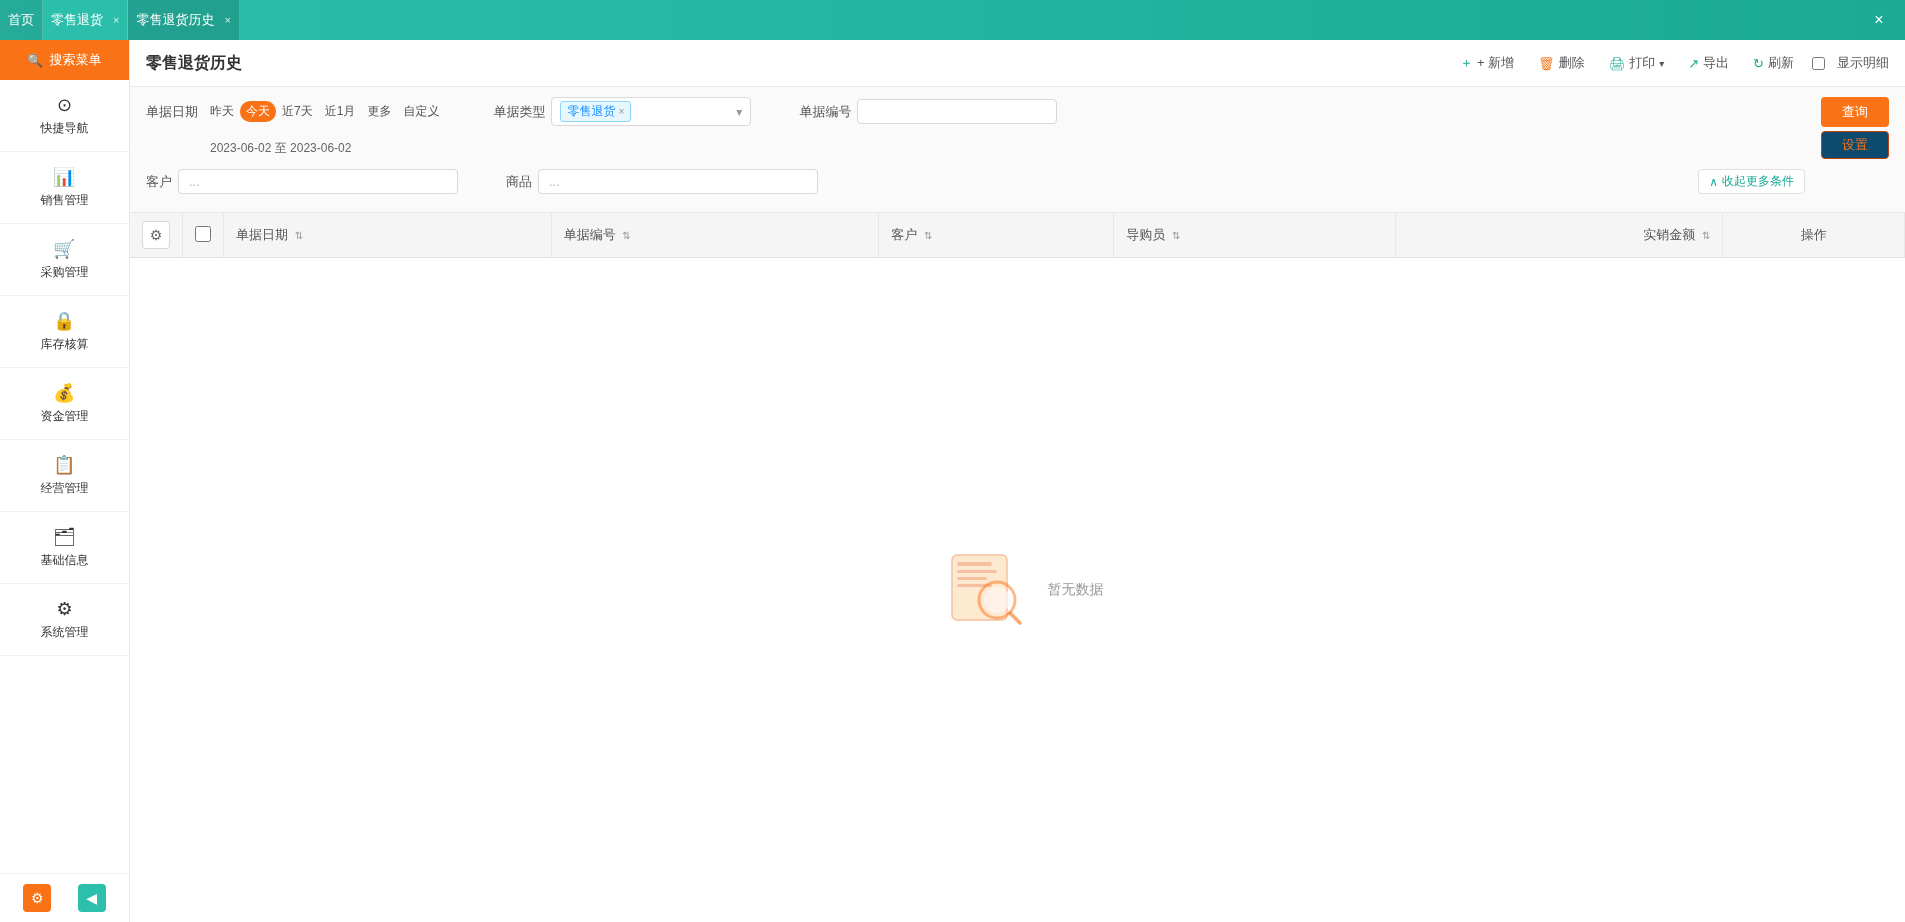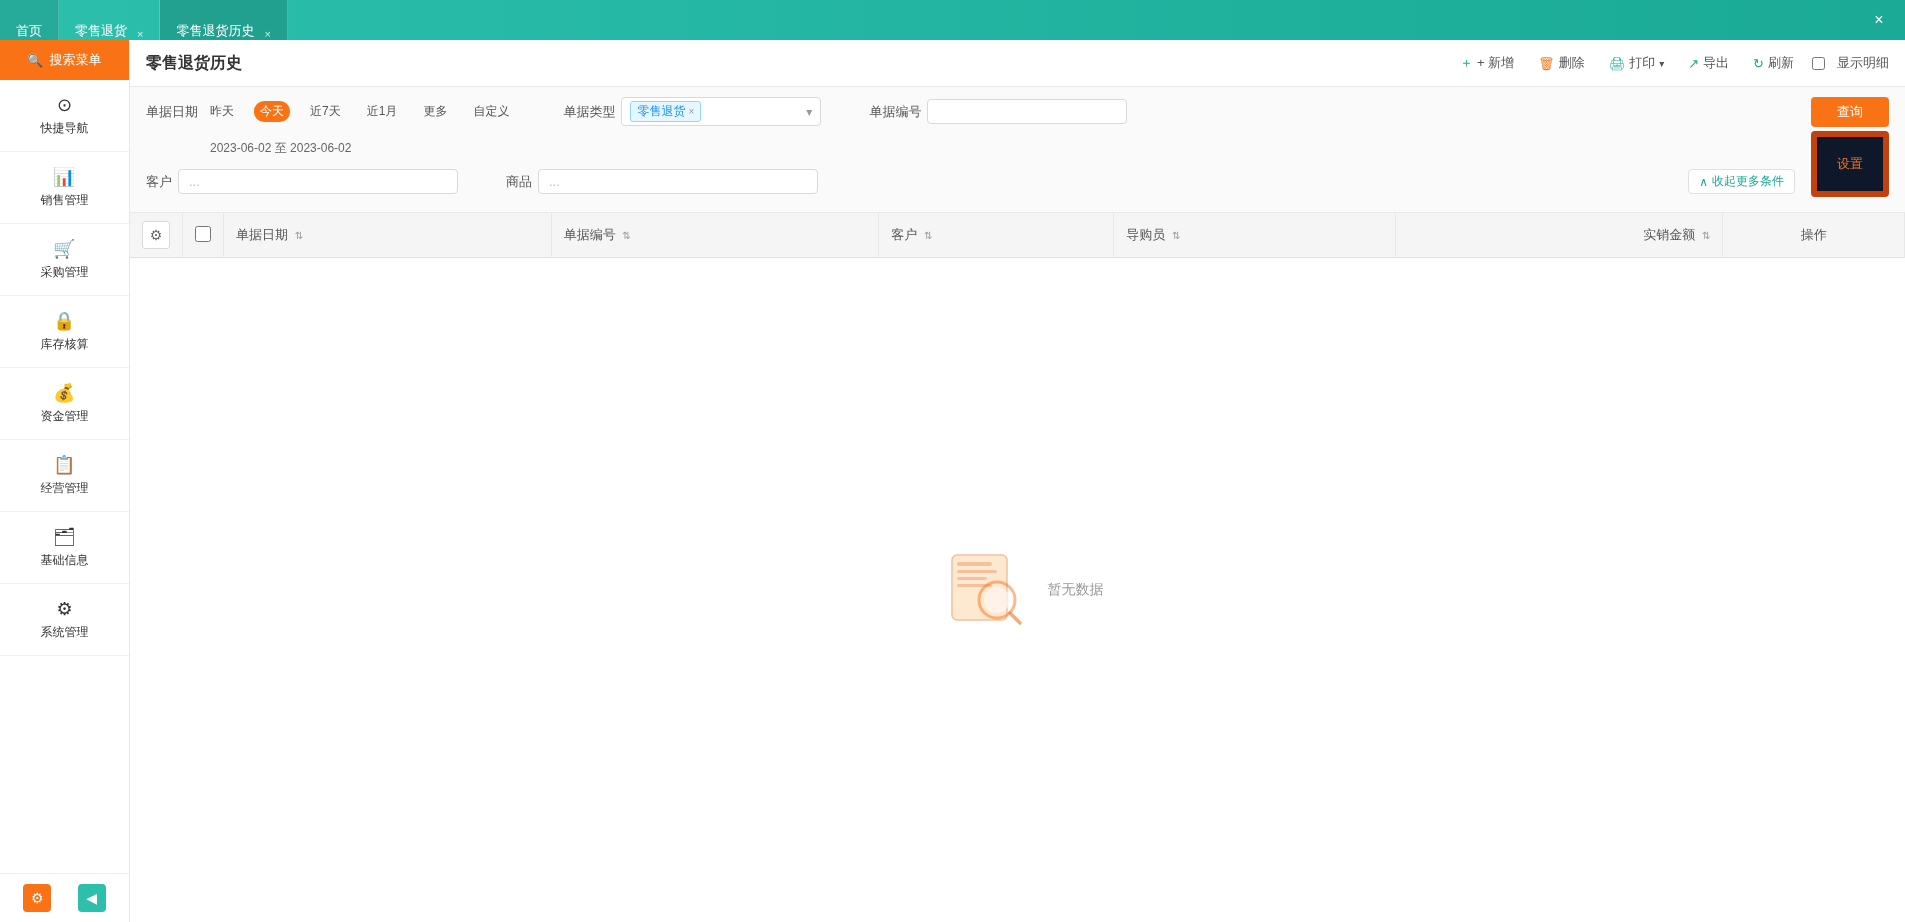--- a/index.html
+++ b/index.html
@@ -15,22 +15,22 @@
       flex-shrink: 0;
     }
     .top-bar-tabs {
       display: flex;
       align-items: stretch;
       height: 100%;
       flex: 1;
     }
     .top-tab {
       display: flex;
-      align-items: flex-end;
-      padding: 0 16px;
+      align-items: center;
+      padding: 0 8px;
       font-size: 13px;
       color: #fff;
       cursor: pointer;
       border-right: 1px solid rgba(255,255,255,0.2);
       height: 100%;
       gap: 6px;
       white-space: nowrap;
     }
     .top-tab.home { background: rgba(0,0,0,0.1); }
     .top-tab.active { background: rgba(0,0,0,0.15); }
@@ -159,21 +159,21 @@
       gap: 6px;
     }
     .filter-label {
       font-size: 13px;
       color: #555;
       white-space: nowrap;
     }
     .date-filter-group {
       display: flex;
       align-items: center;
-      gap: 14px;
+      gap: 0;
       font-size: 12px;
     }
     .date-btn {
       padding: 2px 6px;
       border-radius: 3px;
       cursor: pointer;
       color: #555;
       font-size: 12px;
     }
     .date-btn.active {
@@ -242,25 +242,25 @@
     .query-btn {
       background: #f97316;
       color: #fff;
       border: none;
       border-radius: 4px;
       padding: 6px 20px;
       font-size: 13px;
       cursor: pointer;
     }
     .settings-btn {
-      background: #0f172a;
+      background: #0c4a6e;
       color: #f97316;
-      border: 6px solid #c2410c;
+      border: 1px solid #c2410c;
       border-radius: 4px;
-      padding: 18px 20px;
+      padding: 4px 20px;
       font-size: 13px;
       cursor: pointer;
     }
 
     
     .table-container {
       flex: 1;
       overflow: auto;
       display: flex;
       flex-direction: column;

